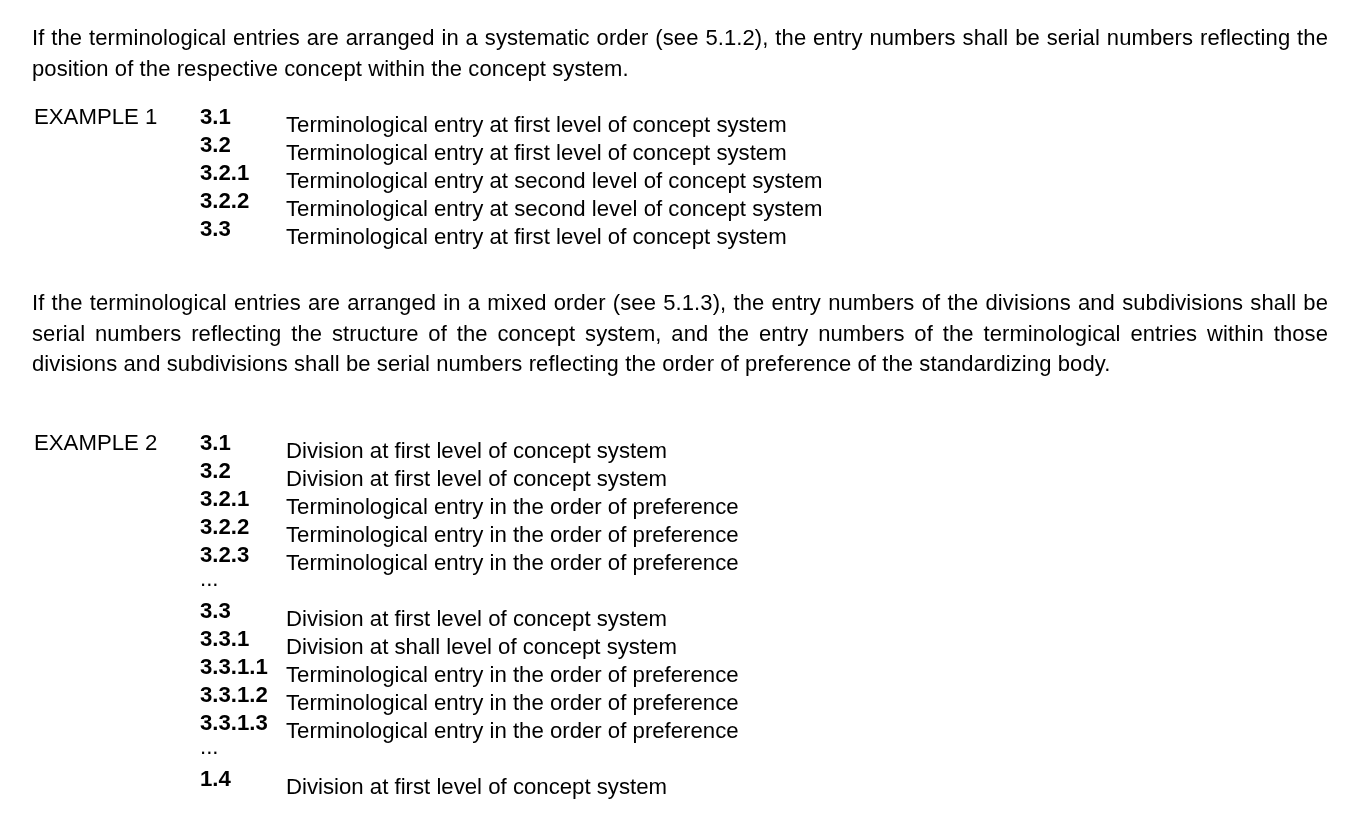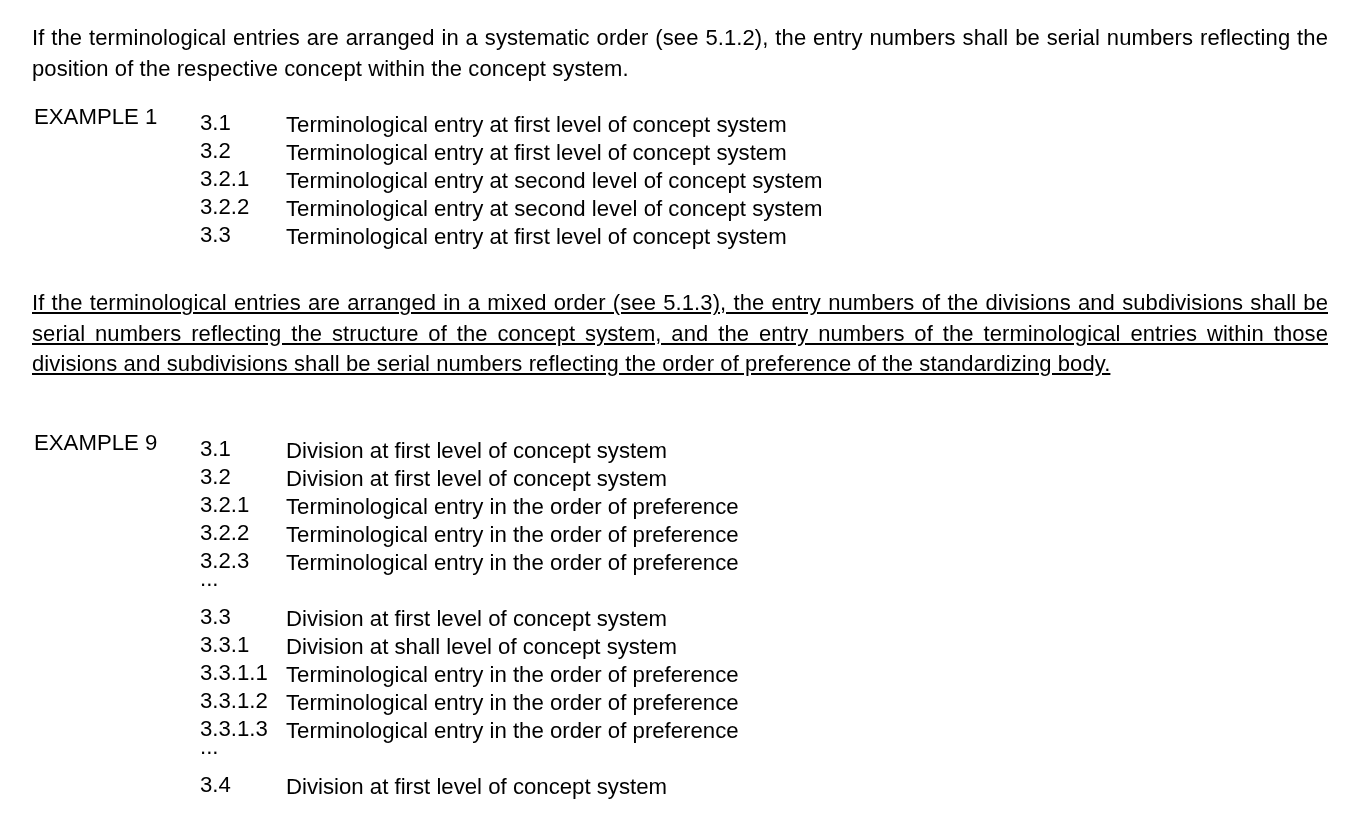--- a/index.html
+++ b/index.html
@@ -23,21 +23,21 @@
     }
     .para {
       font-size: 22px;
       line-height: 30.5px;
       text-align: justify;
       text-align-last: left;
       margin: 12px;
       letter-spacing: 0.1px;
     }
     #para1 { position: absolute; top: 11px; left: 0; width: 1296px; }
-    #para2 { position: absolute; top: 276px; left: 0; width: 1296px; text-decoration: underline; }
+    #para2 { position: absolute; top: 276px; left: 0; width: 1296px; }
 
     .example {
       position: absolute;
       left: 0;
       width: 1296px;
       font-size: 22.2px;
       line-height: 28px;
     }
     #example1 { top: 103px; }
     #example2 { top: 429px; }
@@ -55,22 +55,22 @@
       top: 0;
     }
     .ex-row {
       position: relative;
       height: 28px;
       white-space: nowrap;
     }
     .ex-row .num {
       position: absolute;
       left: 0;
-      top: 6px;
-      font-weight: normal;
+      top: 0;
+      font-weight: bold;
     }
     .ex-row .txt {
       position: absolute;
       left: 86px;
       top: 8px;
     }
     .ex-row.ellipsis .num {
       font-weight: normal;
       top: -4px;
     }
@@ -104,21 +104,21 @@
       <div class="ex-row">
         <span class="num">3.3</span>
         <span class="txt">Terminological entry at first level of concept system</span>
       </div>
     </div>
   </div>
 
   <p id="para2" class="para">If the terminological entries are arranged in a mixed order (see 5.1.3), the entry numbers of the divisions and subdivisions shall be serial numbers reflecting the structure of the concept system, and the entry numbers of the terminological entries within those divisions and subdivisions shall be serial numbers reflecting the order of preference of the standardizing body.</p>
 
   <div id="example2" class="example">
-    <div class="ex-label">EXAMPLE 9</div>
+    <div class="ex-label">EXAMPLE 2</div>
     <div class="ex-rows">
       <div class="ex-row">
         <span class="num">3.1</span>
         <span class="txt">Division at first level of concept system</span>
       </div>
       <div class="ex-row">
         <span class="num">3.2</span>
         <span class="txt">Division at first level of concept system</span>
       </div>
       <div class="ex-row">
@@ -155,19 +155,19 @@
       </div>
       <div class="ex-row">
         <span class="num">3.3.1.3</span>
         <span class="txt">Terminological entry in the order of preference</span>
       </div>
       <div class="ex-row ellipsis">
         <span class="num">...</span>
         <span class="txt"></span>
       </div>
       <div class="ex-row">
-        <span class="num">3.4</span>
+        <span class="num">1.4</span>
         <span class="txt">Division at first level of concept system</span>
       </div>
     </div>
   </div>
 
 </div>
 
 </body></html>

